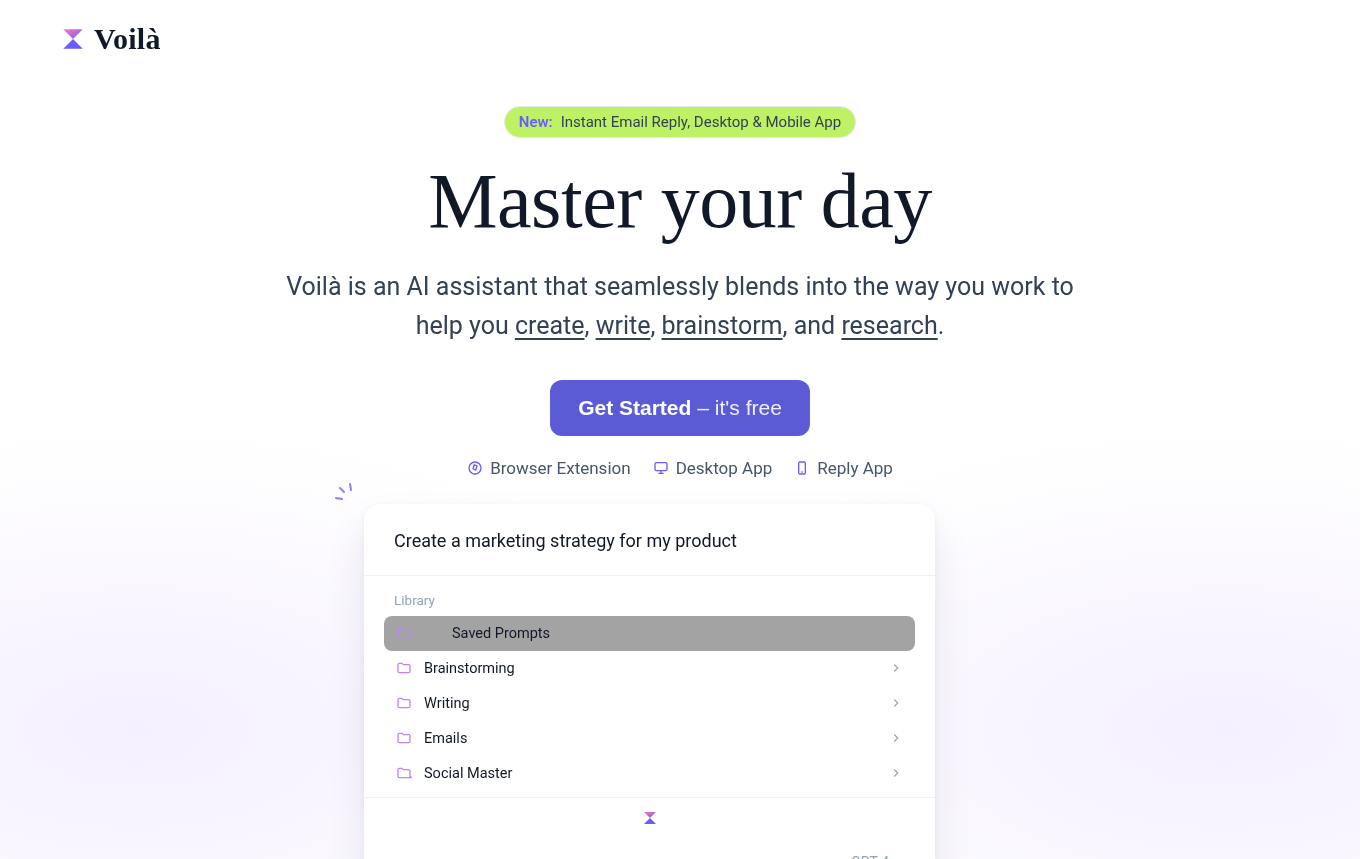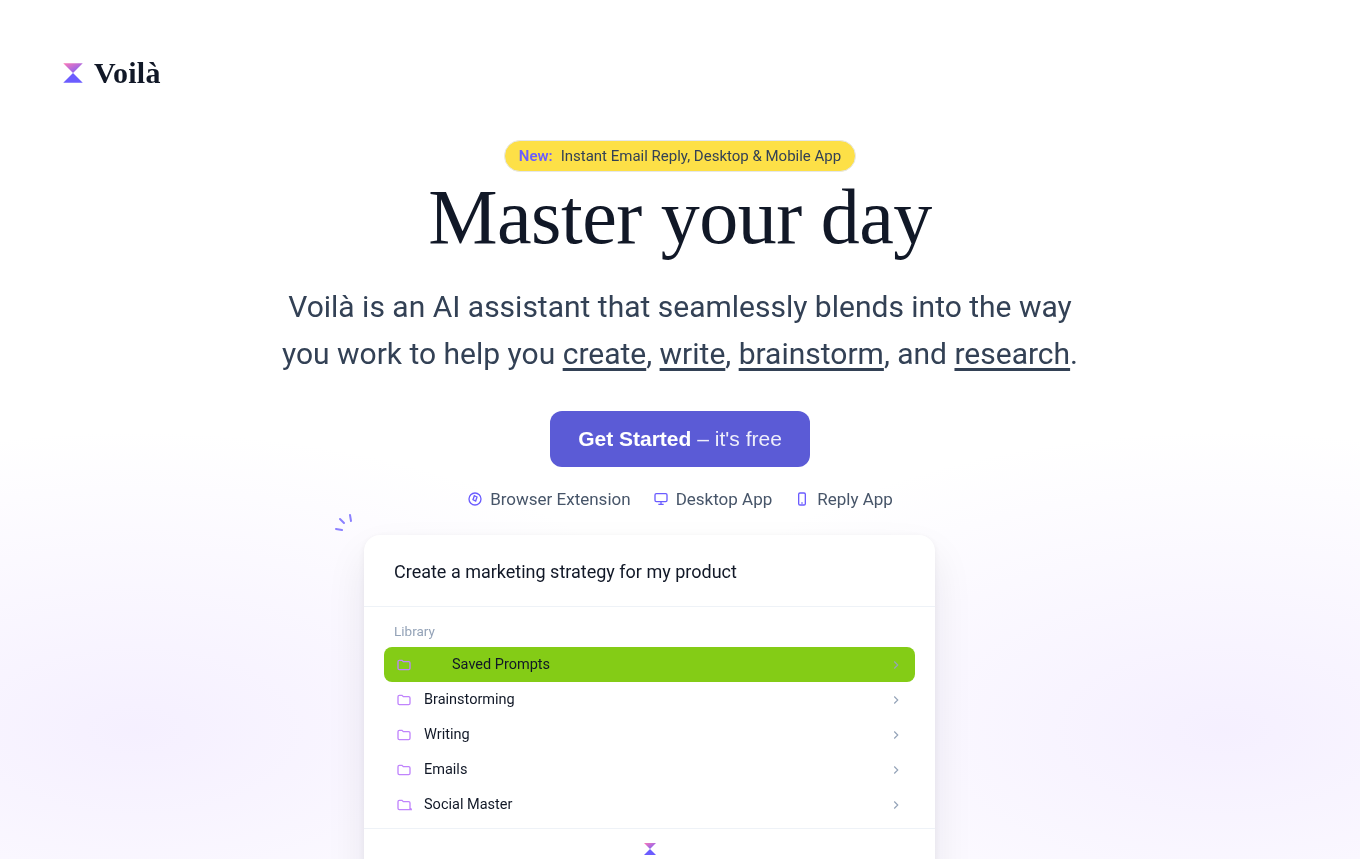--- a/index.html
+++ b/index.html
@@ -15,21 +15,20 @@
     min-height: 859px;
     position: relative;
   }
 
   
   .header {
     display: flex;
     align-items: center;
     justify-content: space-between;
     padding: 22px 60px 0 60px;
-    margin-top: 34px;
   }
   .logo {
     display: flex;
     align-items: center;
     gap: 8px;
     cursor: pointer;
   }
   .logo-mark {
     width: 26px; height: 26px; position: relative;
   }
@@ -74,38 +73,39 @@
     flex-direction: column;
     align-items: center;
     text-align: center;
   }
   .pill {
     display: inline-flex;
     align-items: center;
     gap: 6px;
     font-size: 15px;
     color: #334155;
-    background: #fde047;
+    background: #bef264;
     border: 1px solid #e5e7eb;
     border-radius: 999px;
     padding: 6px 14px;
     cursor: pointer;
   }
   .pill-new { color: #6b5cff; font-weight: 600; margin-right: 2px; }
 
   .title {
     font-family: Georgia, "Times New Roman", serif;
     font-size: 78px;
     font-weight: 500;
     letter-spacing: -0.5px;
+    margin-top: 18px;
     color: #111827;
   }
   .subtitle {
     margin-top: 22px;
-    font-size: 30px;
+    font-size: 25px;
     line-height: 1.55;
     color: #334155;
     max-width: 820px;
   }
   .subtitle .u { text-decoration: underline; text-underline-offset: 4px; color: #334155; }
 
   .cta {
     margin-top: 34px;
     background: #5b5bd6;
     color: #fff;
@@ -163,21 +163,21 @@
     display: flex;
     align-items: center;
     gap: 12px;
     padding: 9px 12px;
     border-radius: 8px;
     cursor: pointer;
     color: #111827;
     font-size: 14.5px;
     text-align: left;
   }
-  .lib-item.active { background: #84cc16; gap: 40px; }
+  .lib-item.active { background: #a3a3a3; gap: 40px; }
   .lib-item .chev { margin-left: auto; color: #94a3b8; }
   .folder-ico { width: 16px; height: 16px; }
 
   .app-footer {
     display: flex;
     align-items: center;
     gap: 28px;
     padding: 12px 20px 14px 20px;
     border-top: 1px solid #eef2f7;
     color: #94a3b8;

